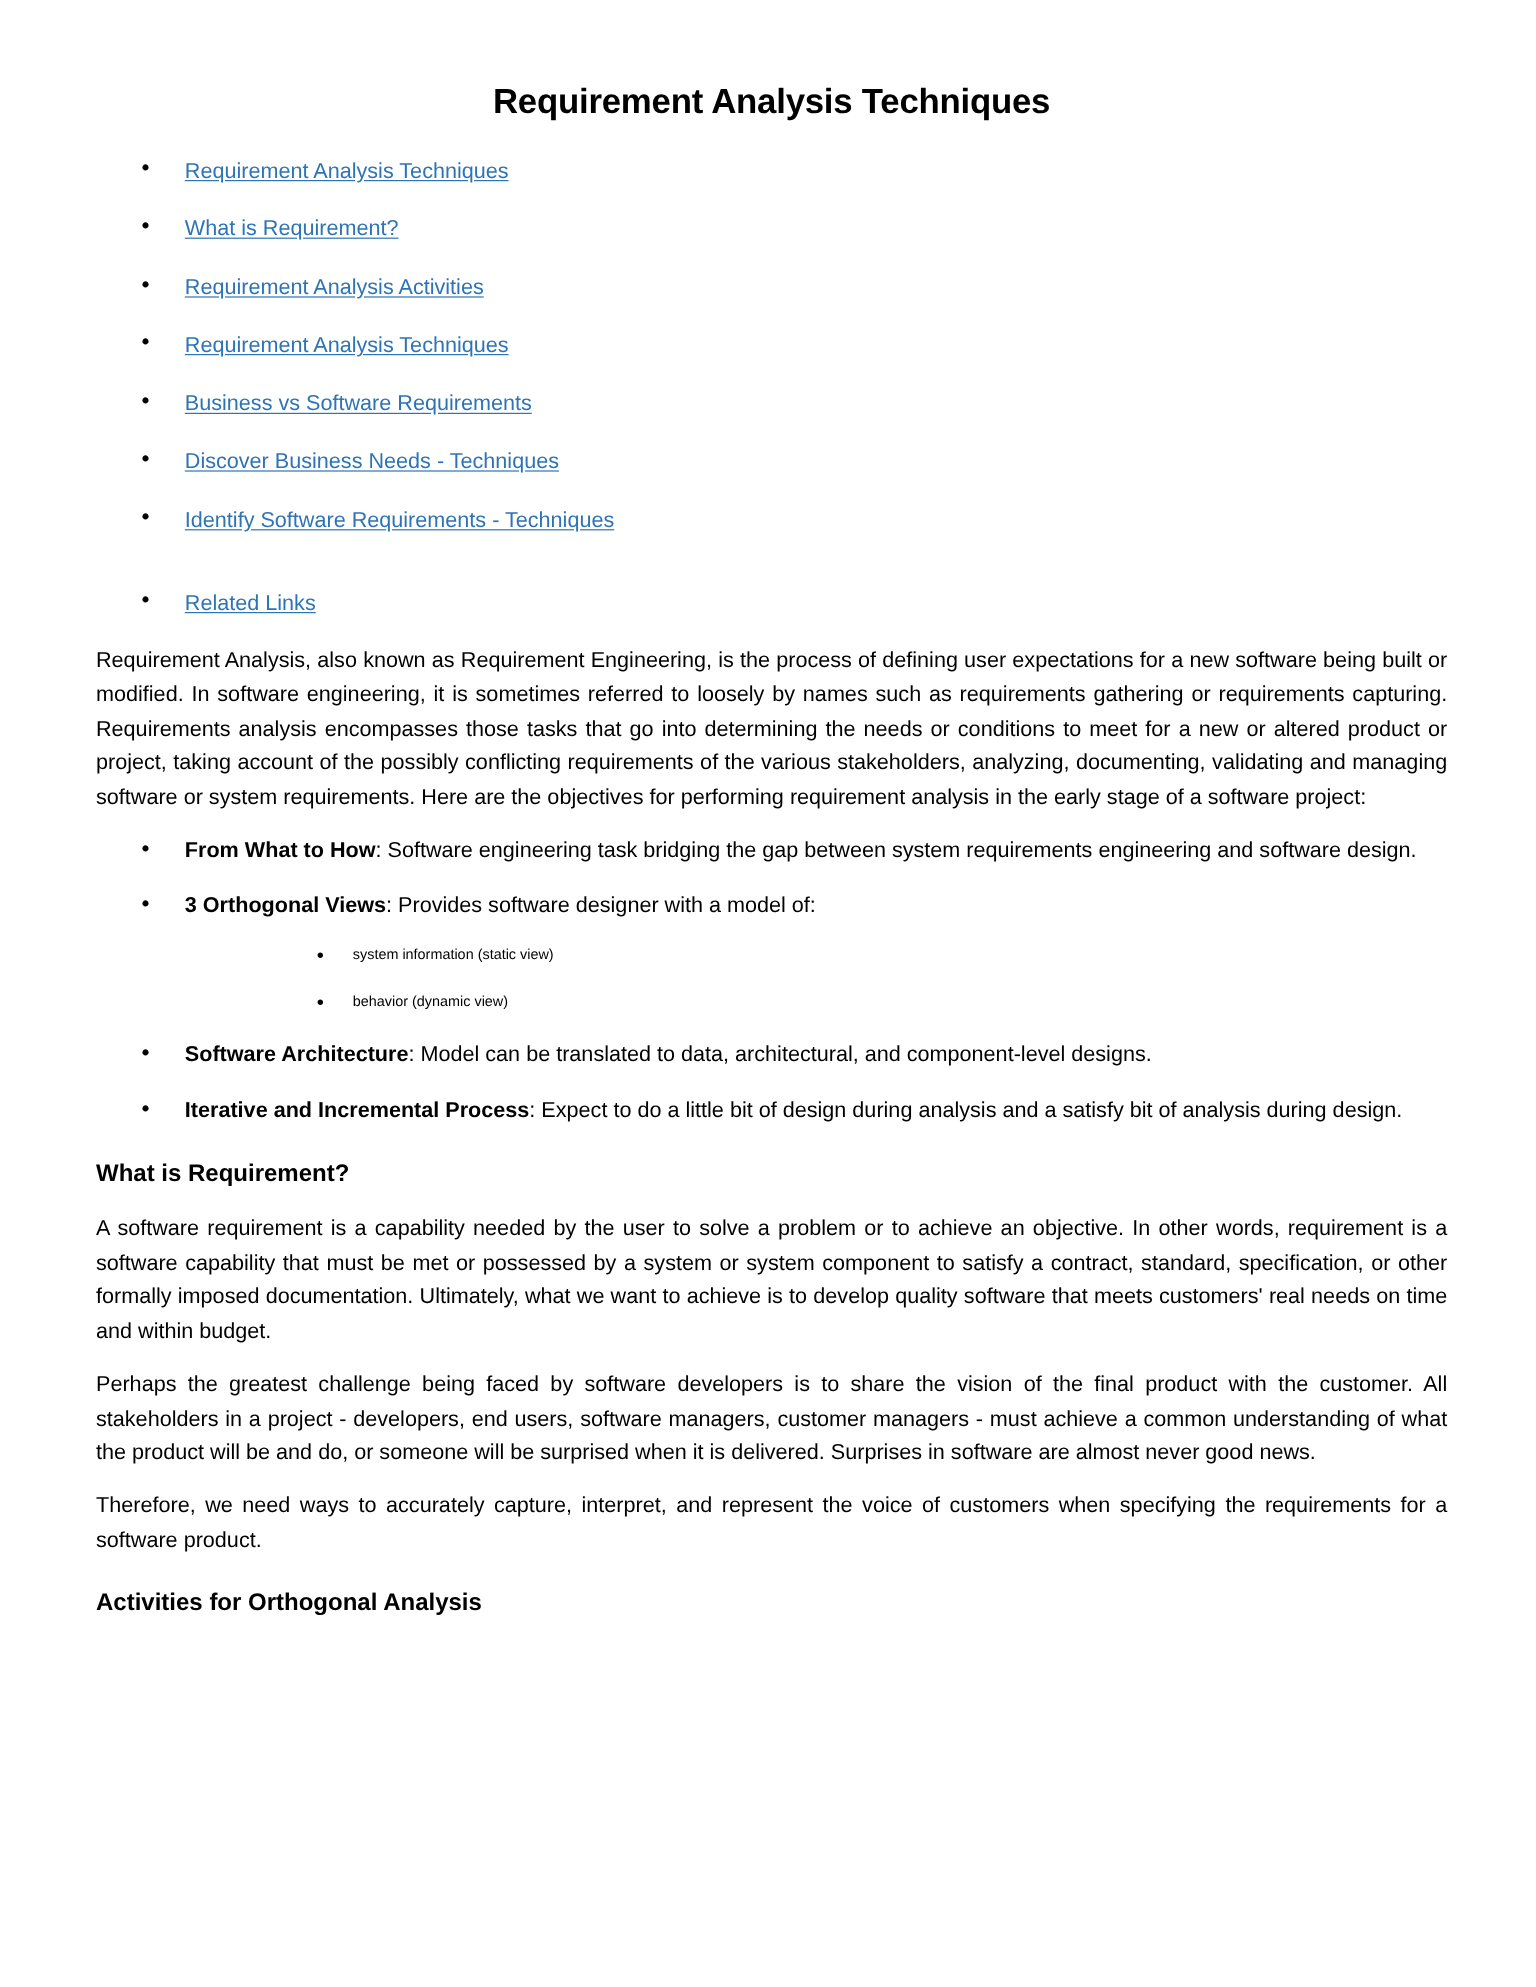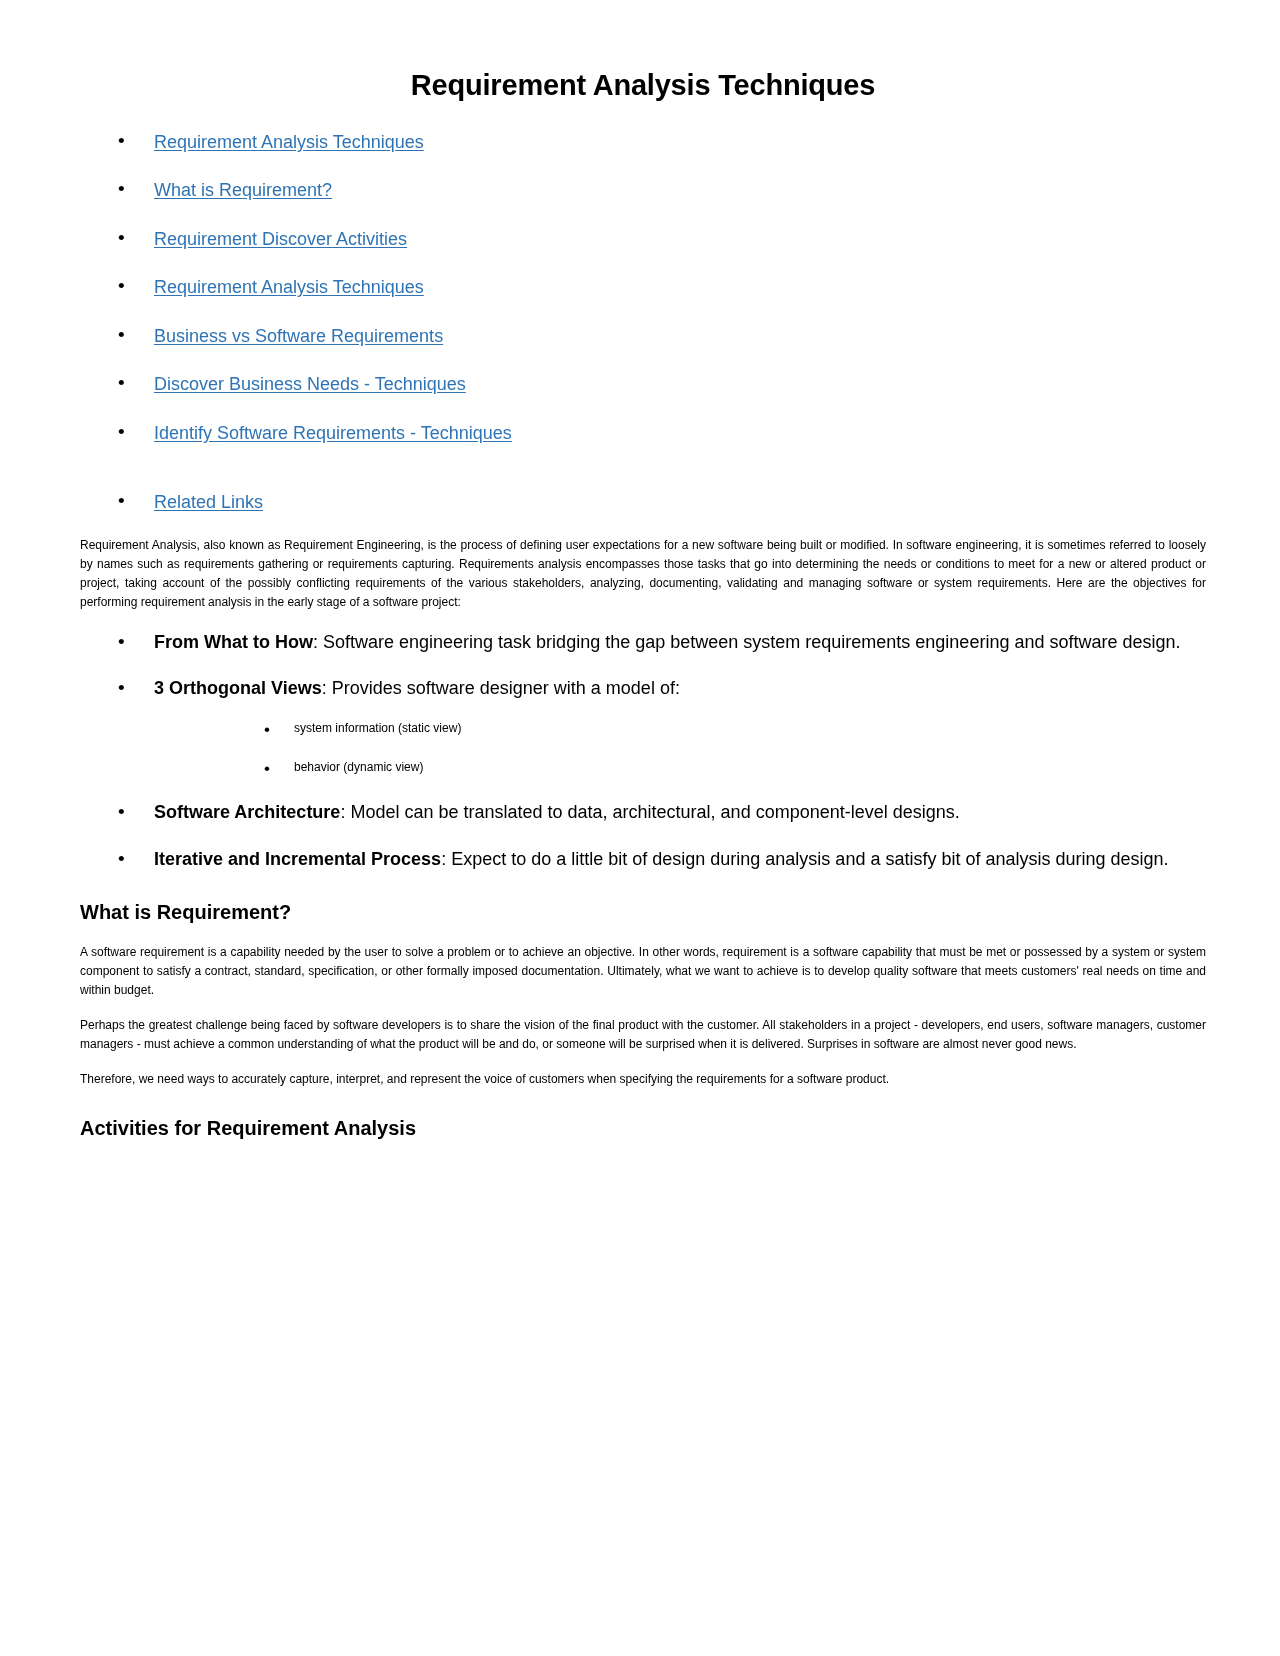--- a/index.html
+++ b/index.html
@@ -52,21 +52,21 @@
     line-height: 1.25;
   }
   a.toc-link {
     color: #2E74B5;
     text-decoration: underline;
     text-underline-offset: 2px;
     font-size: 18px;
   }
   
   p.body {
-    font-size: 12px;
+    font-size: 18px;
     line-height: 1.58;
     text-align: justify;
     margin: 0 0 16px 0;
     hyphens: none;
   }
   .intro {
     margin-top: 20px;
     margin-bottom: 20px;
   }
   
@@ -123,21 +123,21 @@
 </head>
 <body>
 
 <div class="page">
 
   <h1 class="doc-title">Requirement Analysis Techniques</h1>
 
   <ul class="toc">
     <li><a class="toc-link" href="#">Requirement Analysis Techniques</a></li>
     <li><a class="toc-link" href="#">What is Requirement?</a></li>
-    <li><a class="toc-link" href="#">Requirement Discover Activities</a></li>
+    <li><a class="toc-link" href="#">Requirement Analysis Activities</a></li>
     <li><a class="toc-link" href="#">Requirement Analysis Techniques</a></li>
     <li><a class="toc-link" href="#">Business vs Software Requirements</a></li>
     <li><a class="toc-link" href="#">Discover Business Needs - Techniques</a></li>
     <li><a class="toc-link" href="#">Identify Software Requirements - Techniques</a></li>
     <li><a class="toc-link" href="#">Related Links</a></li>
   </ul>
 
   <p class="body intro">Requirement Analysis, also known as Requirement Engineering, is the process of defining user expectations for a new software being built or modified. In software engineering, it is sometimes referred to loosely by names such as requirements gathering or requirements capturing. Requirements analysis encompasses those tasks that go into determining the needs or conditions to meet for a new or altered product or project, taking account of the possibly conflicting requirements of the various stakeholders, analyzing, documenting, validating and managing software or system requirements. Here are the objectives for performing requirement analysis in the early stage of a software project:</p>
 
   <ul class="lvl1">
@@ -158,15 +158,15 @@
       <b>Iterative and Incremental Process</b><span>: Expect to do a little bit of design during analysis and a satisfy bit of analysis during design.</span>
     </li>
   </ul>
 
   <h2 class="section">What is Requirement?</h2>
 
   <p class="body">A software requirement is a capability needed by the user to solve a problem or to achieve an objective. In other words, requirement is a software capability that must be met or possessed by a system or system component to satisfy a contract, standard, specification, or other formally imposed documentation. Ultimately, what we want to achieve is to develop quality software that meets customers' real needs on time and within budget.</p>
   <p class="body">Perhaps the greatest challenge being faced by software developers is to share the vision of the final product with the customer. All stakeholders in a project - developers, end users, software managers, customer managers - must achieve a common understanding of what the product will be and do, or someone will be surprised when it is delivered. Surprises in software are almost never good news.</p>
   <p class="body">Therefore, we need ways to accurately capture, interpret, and represent the voice of customers when specifying the requirements for a software product.</p>
 
-  <h2 class="section last">Activities for Requirement Analysis</h2>
+  <h2 class="section last">Activities for Orthogonal Analysis</h2>
 
 </div>
 
 </body></html>

